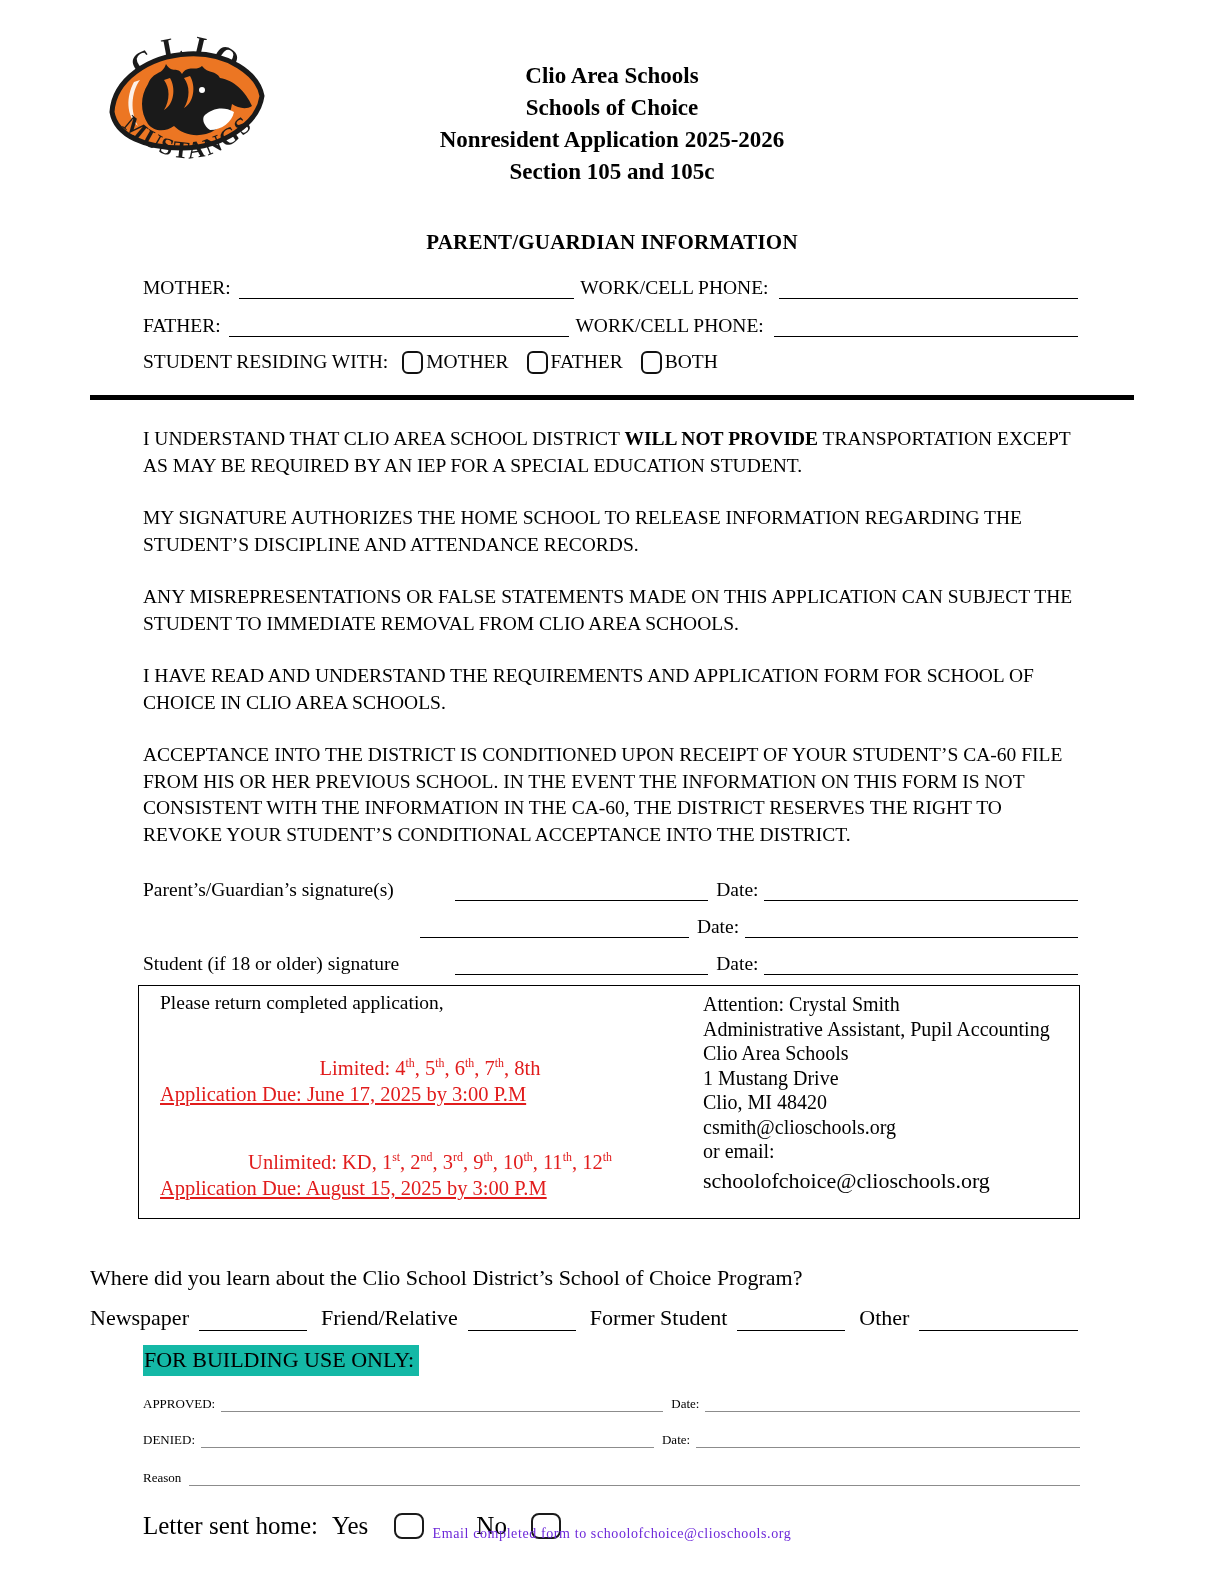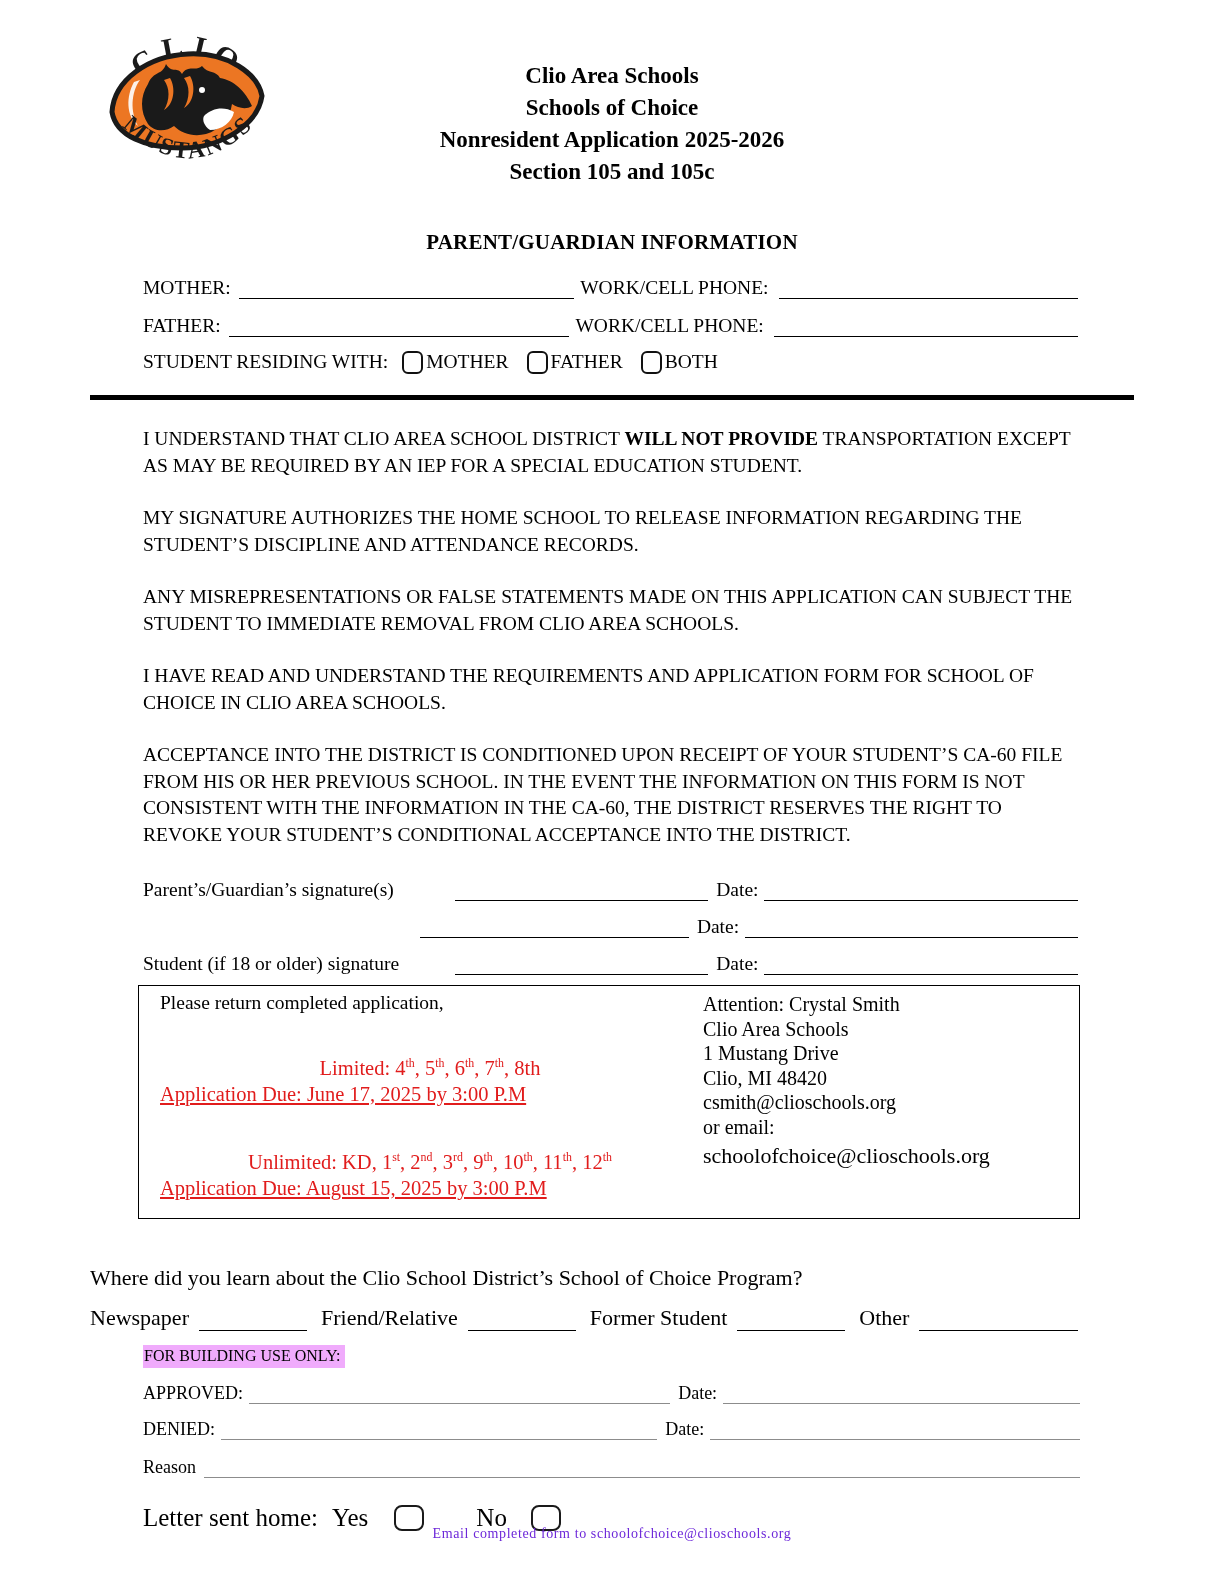--- a/index.html
+++ b/index.html
@@ -55,22 +55,22 @@
 
   
   .learn { margin:46px 146px 0 90px; font-size:22px; }
   .learn-opts { display:flex; align-items:flex-end; margin-top:13px; height:27px; }
   .learn-opts .lbl { white-space:nowrap; }
   .oline { border-bottom:1.6px solid #000; height:22px; width:108px; margin:0 14px 0 10px; }
   .oline.last { flex:1; margin-right:0; }
 
   
   .building { margin:14px 144px 0 143px; }
-  .bu-head { display:inline-block; background:#f0abfc; font-size:16px; padding:2px 5px 3px 1px; }
-  .burow { display:flex; align-items:flex-end; font-size:18px; height:22px; margin-top:14px; }
+  .bu-head { display:inline-block; background:#14b8a6; font-size:22px; padding:2px 5px 3px 1px; }
+  .burow { display:flex; align-items:flex-end; font-size:13px; height:22px; margin-top:14px; }
   .burow .lbl { white-space:nowrap; }
   .gline { border-bottom:1.5px solid #8c8c8c; height:18px; }
   .g1 { flex:1.18; margin:0 8px 0 6px; }
   .g2 { flex:1; margin-left:6px; }
   .reason-row { margin-top:16px; }
   .rline { flex:1; border-bottom:1.5px solid #8c8c8c; height:18px; margin-left:8px; }
 
   .letter-row { display:flex; align-items:center; margin:26px 0 0 143px; font-size:25px; }
   .yn { width:30px; height:26px; border:2.4px solid #1a1a1a; border-radius:8px; display:inline-block; background:#fff; }
   .yn.y { margin-left:26px; }
@@ -186,20 +186,21 @@
       <div class="due red">Application Due: June 17, 2025 by 3:00 P.M</div>
       <div class="grades grades2 red">
         <span>Unlimited:</span>
         <span>KD, 1<sup>st</sup>, 2<sup>nd</sup>, 3<sup>rd</sup>, 9<sup>th</sup>, 10<sup>th</sup>, 11<sup>th</sup>, 12<sup>th</sup></span>
       </div>
       <div class="due red">Application Due: August 15, 2025 by 3:00 P.M</div>
     </div>
     <div class="right">
       <div class="addr">
           <div>Attention: Crystal Smith</div>
+          <div>Administrative Assistant, Pupil Accounting</div>
           <div>Clio Area Schools</div>
           <div>1 Mustang Drive</div>
           <div>Clio, MI 48420</div>
           <div>csmith@clioschools.org</div>
           <div>or email:</div>
         </div>
       <div class="email-big">schoolofchoice@clioschools.org</div>
     </div>
   </div>
 

